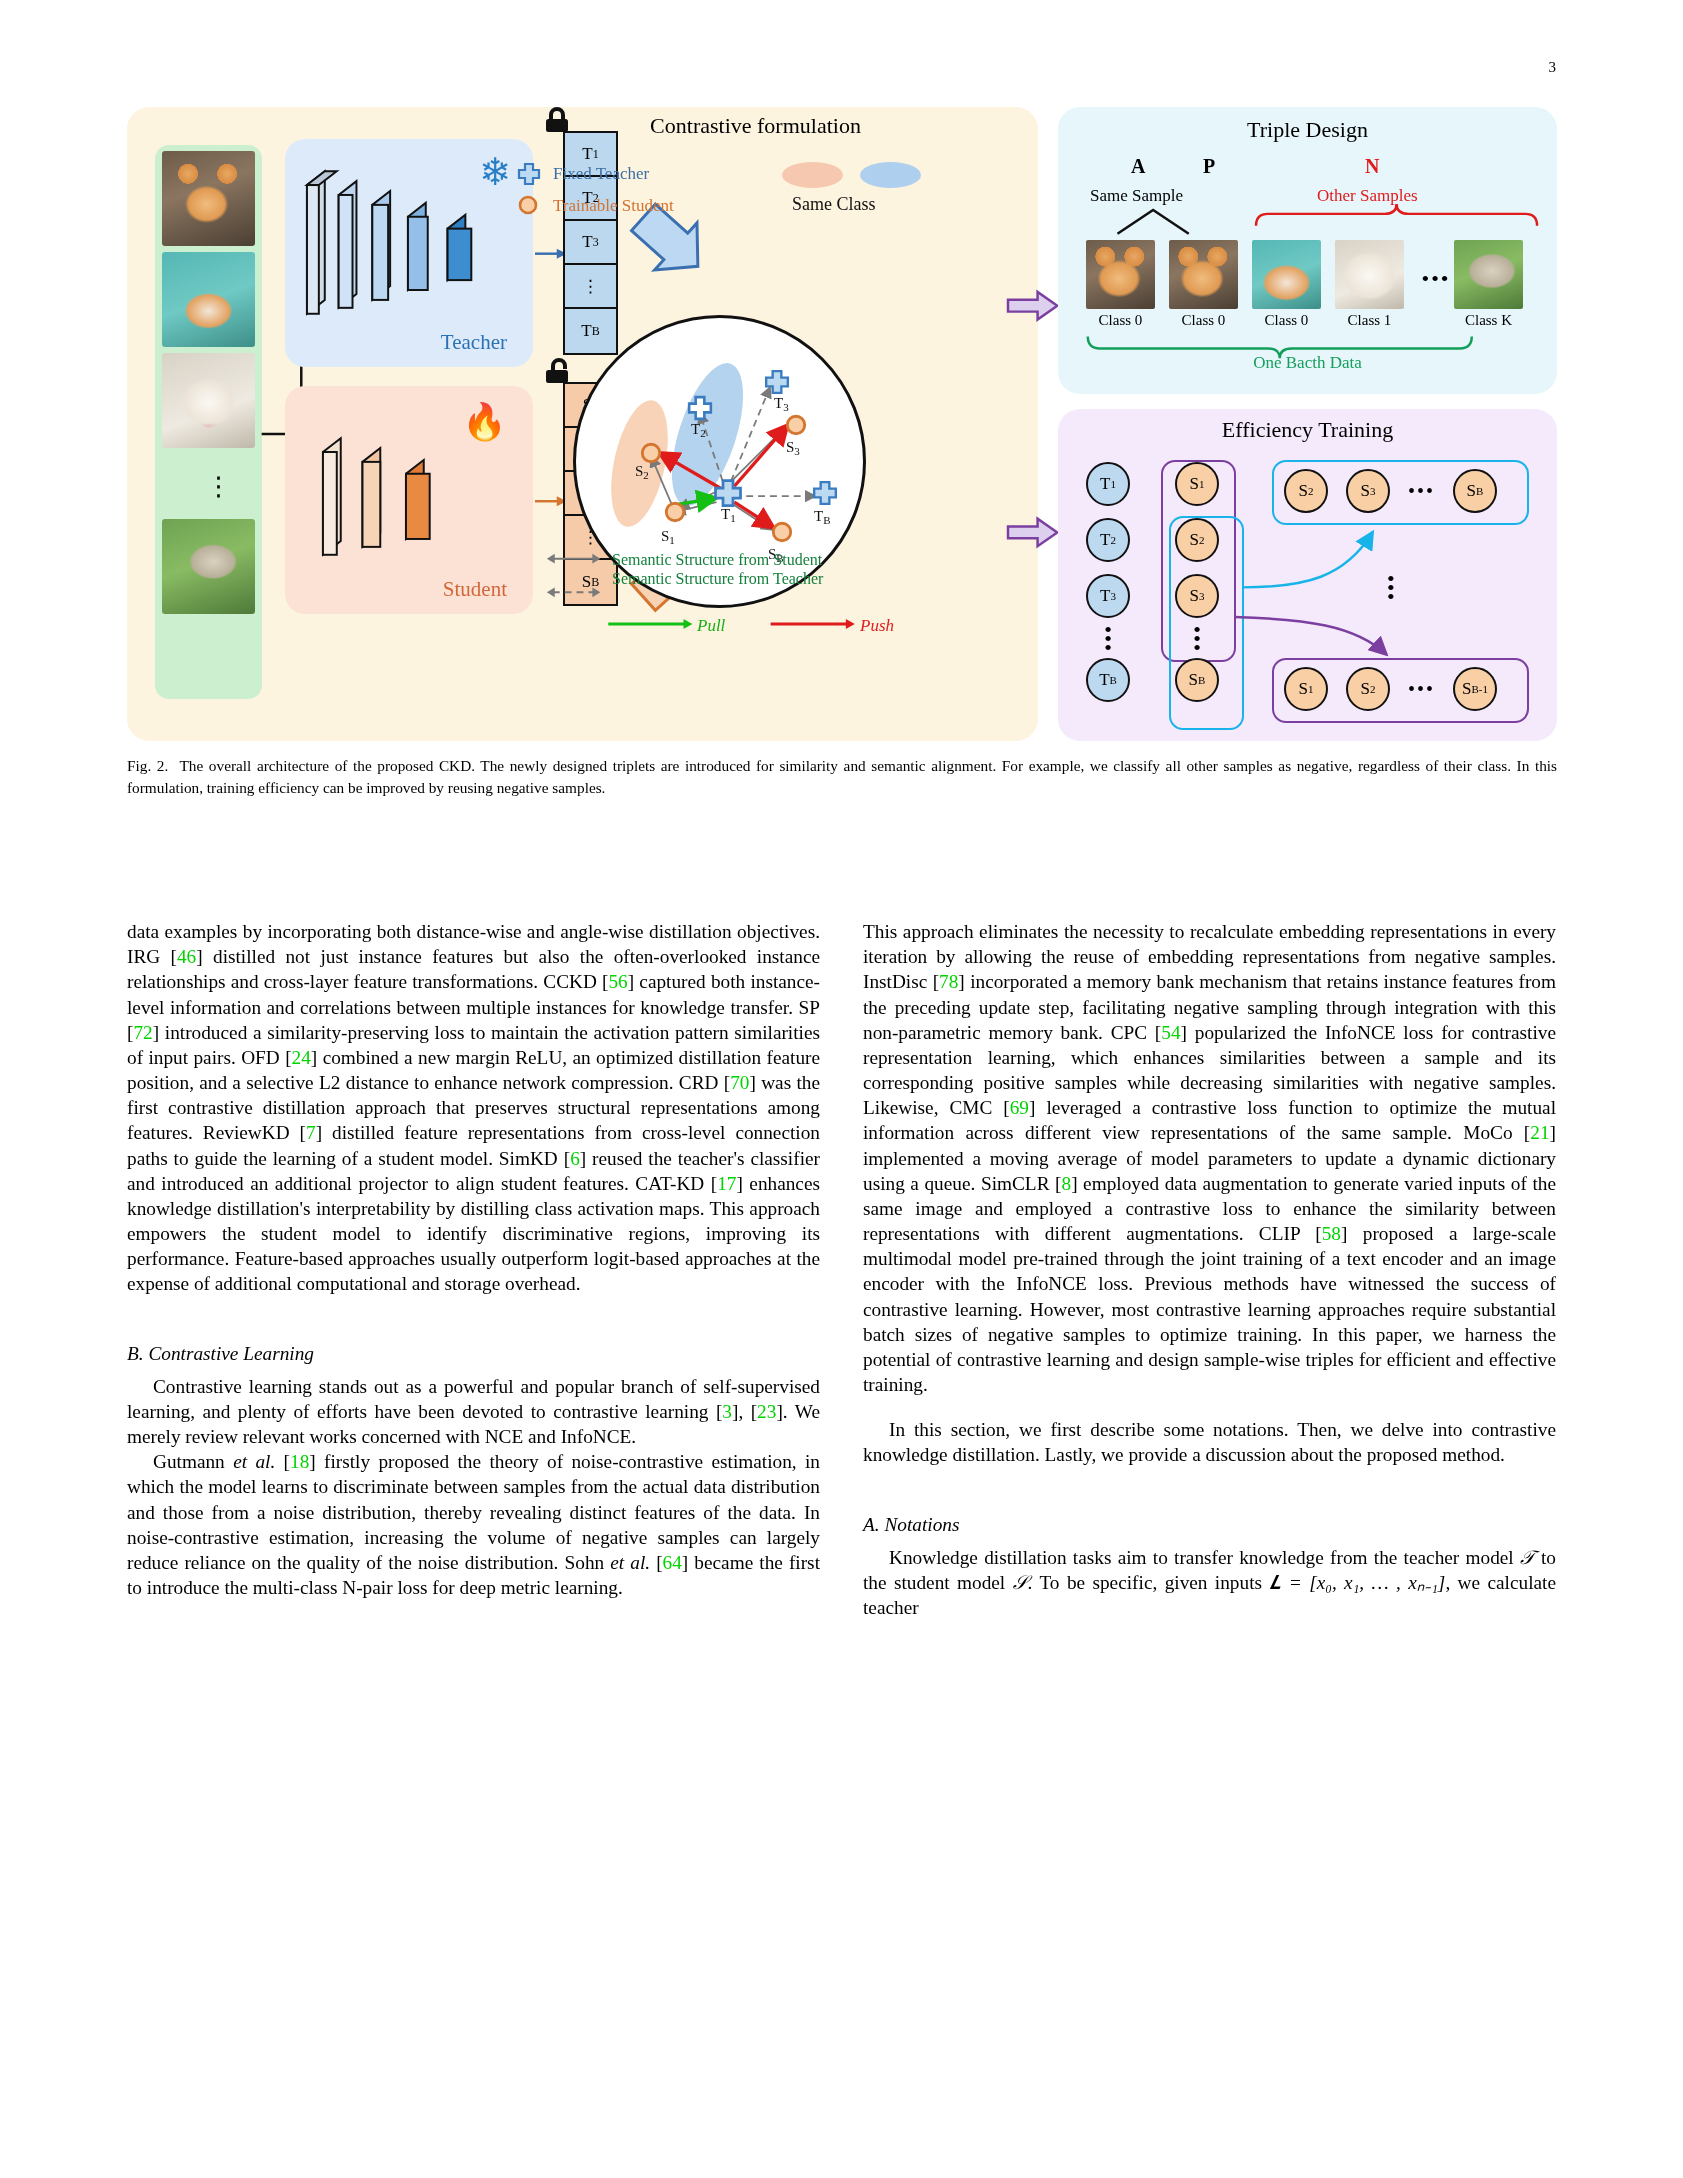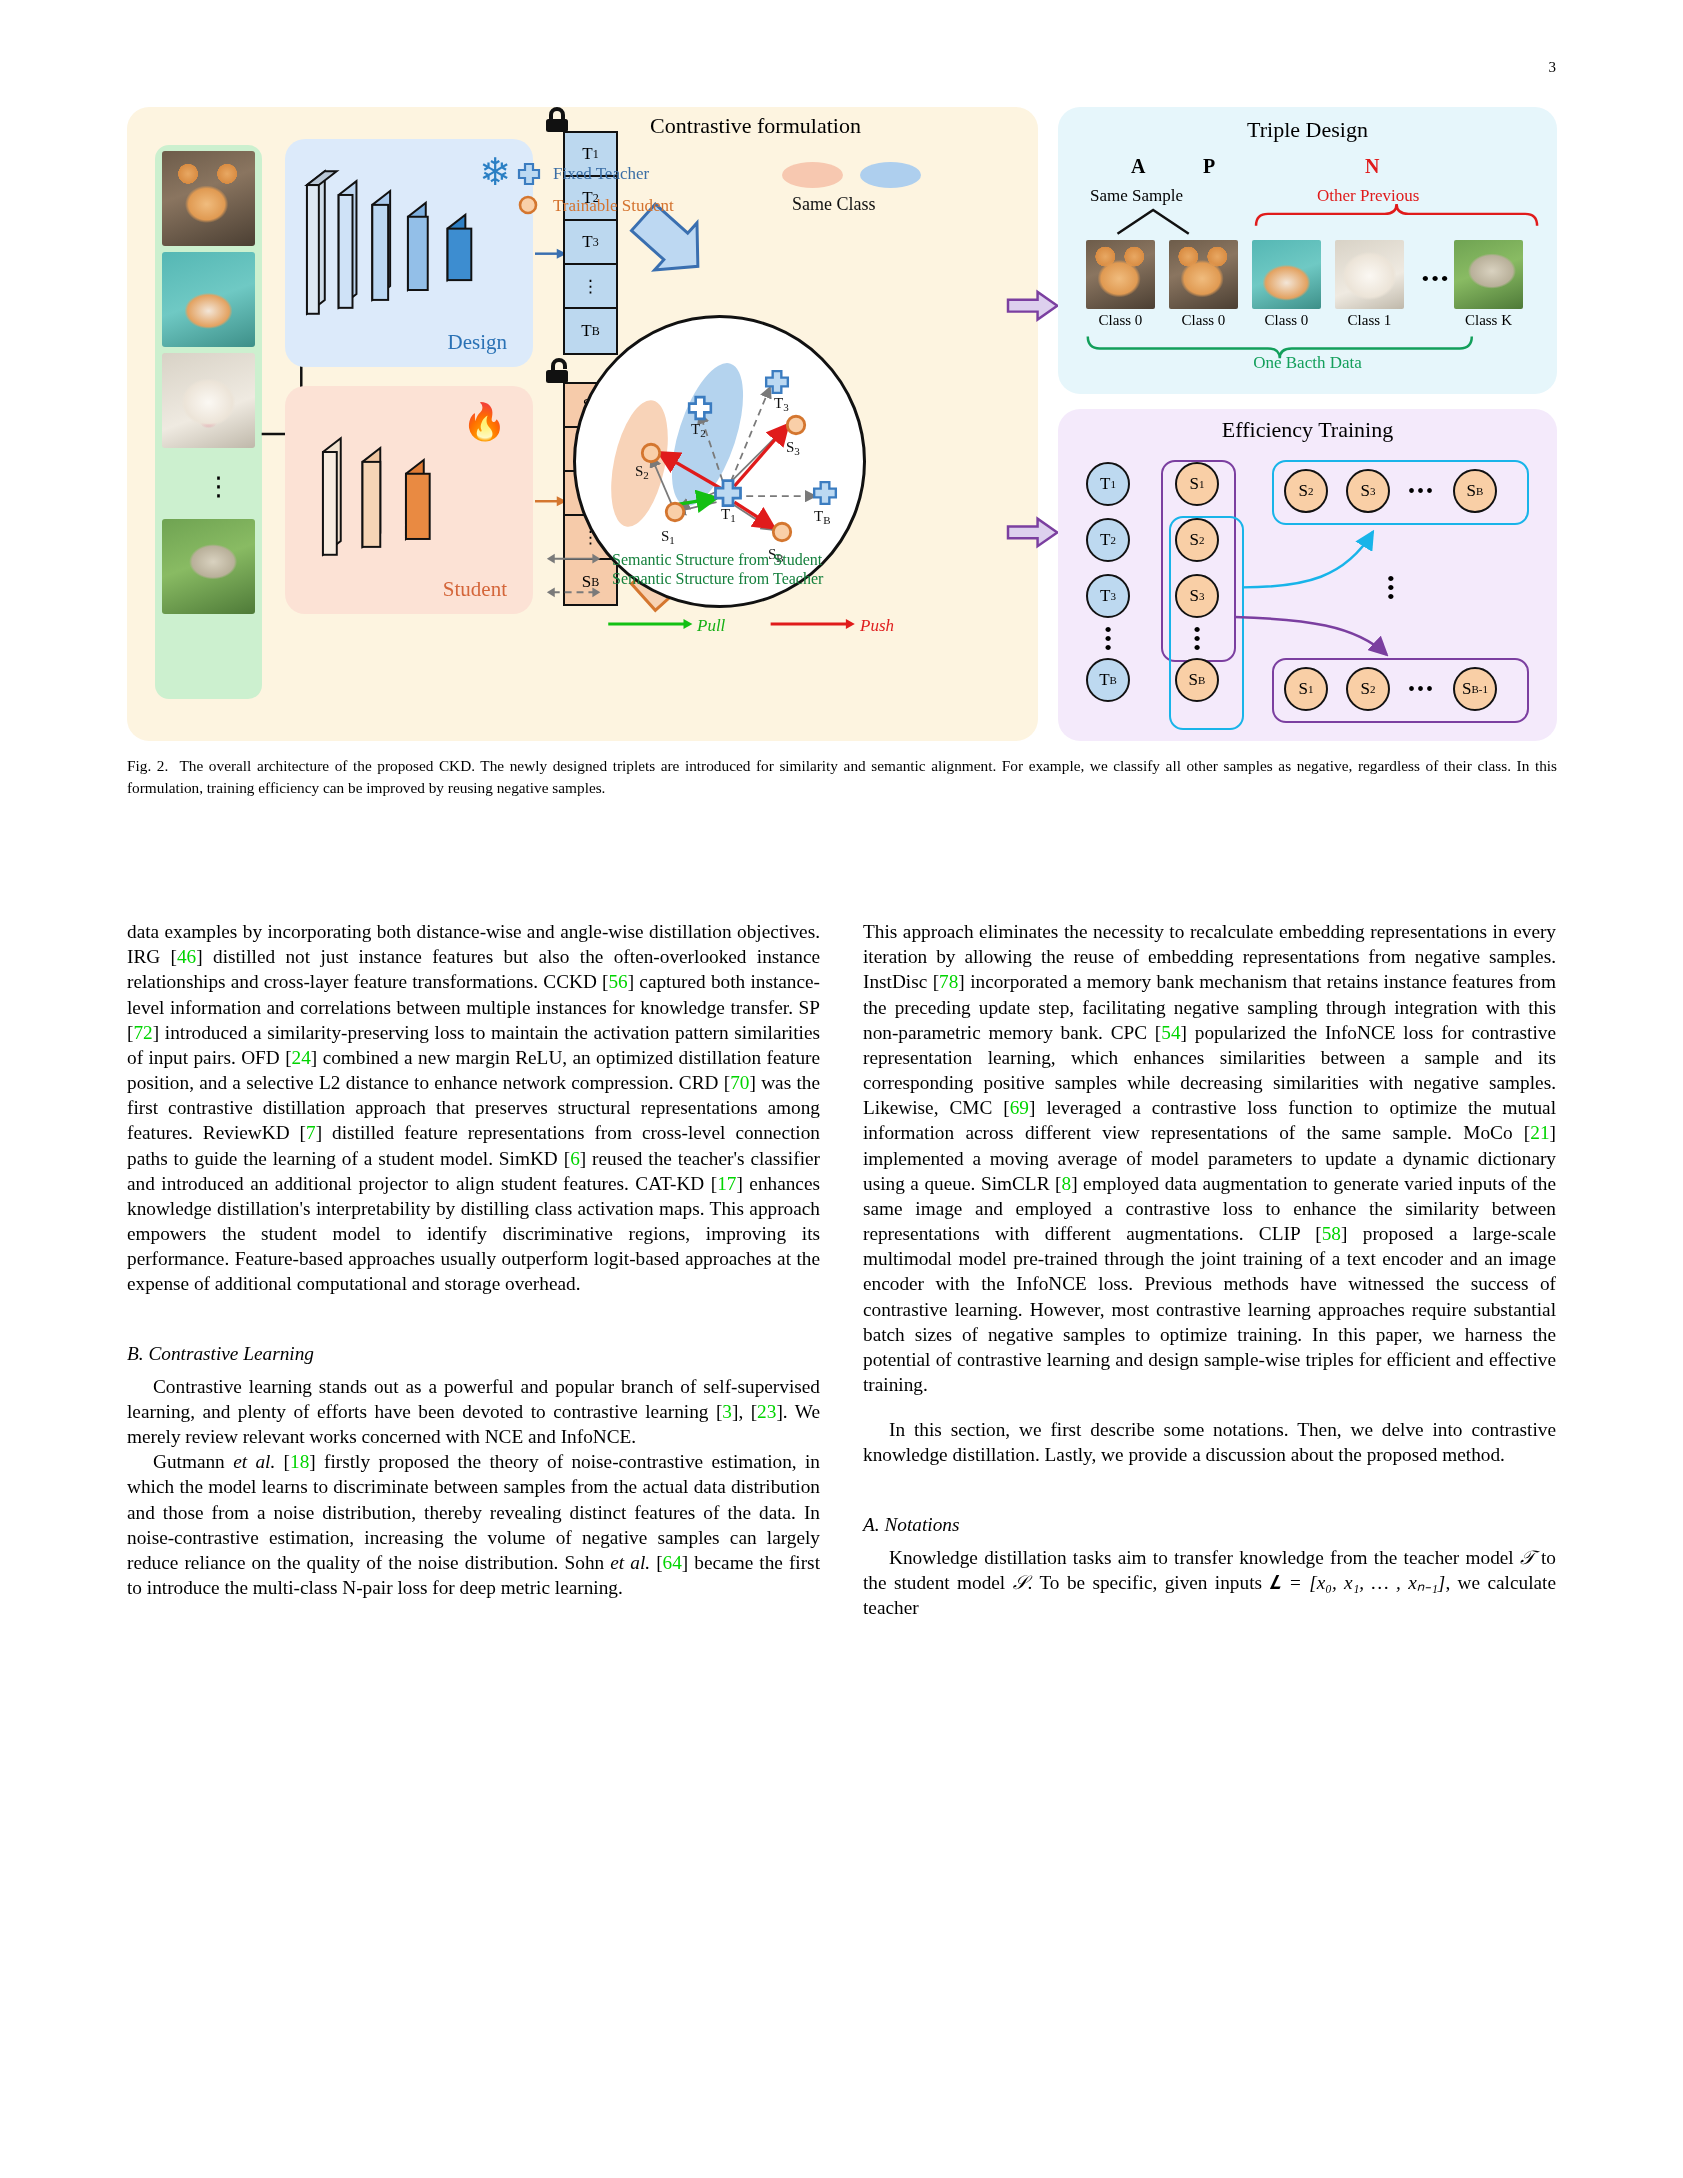--- a/index.html
+++ b/index.html
@@ -220,21 +220,21 @@
           <polygon points="36,28 54,14 54,128 36,142" fill="#bcd4ee"></polygon>
           <rect x="36" y="28" width="14" height="114" fill="#cfe2f7"></rect>
           <polygon points="70,38 88,24 88,120 70,134" fill="#a9c9ec"></polygon>
           <rect x="70" y="38" width="16" height="96" fill="#bcd8f3"></rect>
           <polygon points="106,50 124,36 124,110 106,124" fill="#7eb0e0"></polygon>
           <rect x="106" y="50" width="20" height="74" fill="#93bfe8"></rect>
           <polygon points="146,62 164,48 164,100 146,114" fill="#2f7fc4"></polygon>
           <rect x="146" y="62" width="24" height="52" fill="#3d8dd0"></rect>
         </g>
       </svg>
-      <div class="card-label t">Design</div>
+      <div class="card-label t">Teacher</div>
     </div>
 
     <div class="student-card">
       <div class="fire">🔥</div>
       <svg style="position:absolute;left:34px;top:44px;width:168px;height:129px;overflow:visible" viewBox="0 0 170 130" width="168" height="129">
         <g stroke="#111" stroke-width="2">
           <polygon points="4,22 22,8 22,112 4,126" fill="#f2e2d0"></polygon>
           <rect x="4" y="22" width="14" height="104" fill="#f8ece0"></rect>
           <polygon points="44,32 62,18 62,104 44,118" fill="#f0c5a0"></polygon>
           <rect x="44" y="32" width="18" height="86" fill="#f6d5b6"></rect>
@@ -419,21 +419,21 @@
     <path d="M0,194 L30,194 L30,186 L50,200 L30,214 L30,206 L0,206 Z" fill="#ddd0ee" stroke="#7b3fa0" stroke-width="2.5"></path>
     <path d="M0,424 L30,424 L30,416 L50,430 L30,444 L30,436 L0,436 Z" fill="#ddd0ee" stroke="#7b3fa0" stroke-width="2.5"></path>
   </svg>
 
   <div class="panel-triple">
     <div class="tp-title">Triple Design</div>
     <div class="tp-A">A</div>
     <div class="tp-P">P</div>
     <div class="tp-N">N</div>
     <div class="tp-same">Same Sample</div>
-    <div class="tp-other">Other Previous</div>
+    <div class="tp-other">Other Samples</div>
 
     <svg style="position:absolute;left:0;top:0;width:499px;height:287px;overflow:visible" viewBox="0 0 504 290" width="499" height="287">
       <path d="M60,128 L96,104 L132,128" stroke="#111" stroke-width="2.5" fill="none"></path>
       <path d="M200,120 q0,-12 12,-12 h118 q12,0 12,-10 q0,10 12,10 h118 q12,0 12,12" stroke="#e01b1b" stroke-width="2.5" fill="none"></path>
       <path d="M30,232 q0,12 12,12 h170 q12,0 12,10 q0,-10 12,-10 h170 q12,0 12,-12" stroke="#139f5b" stroke-width="2.5" fill="none"></path>
     </svg>
 
     <div class="tp-imgs">
       <div class="tp-item">
         <div class="tn cat1"></div>

